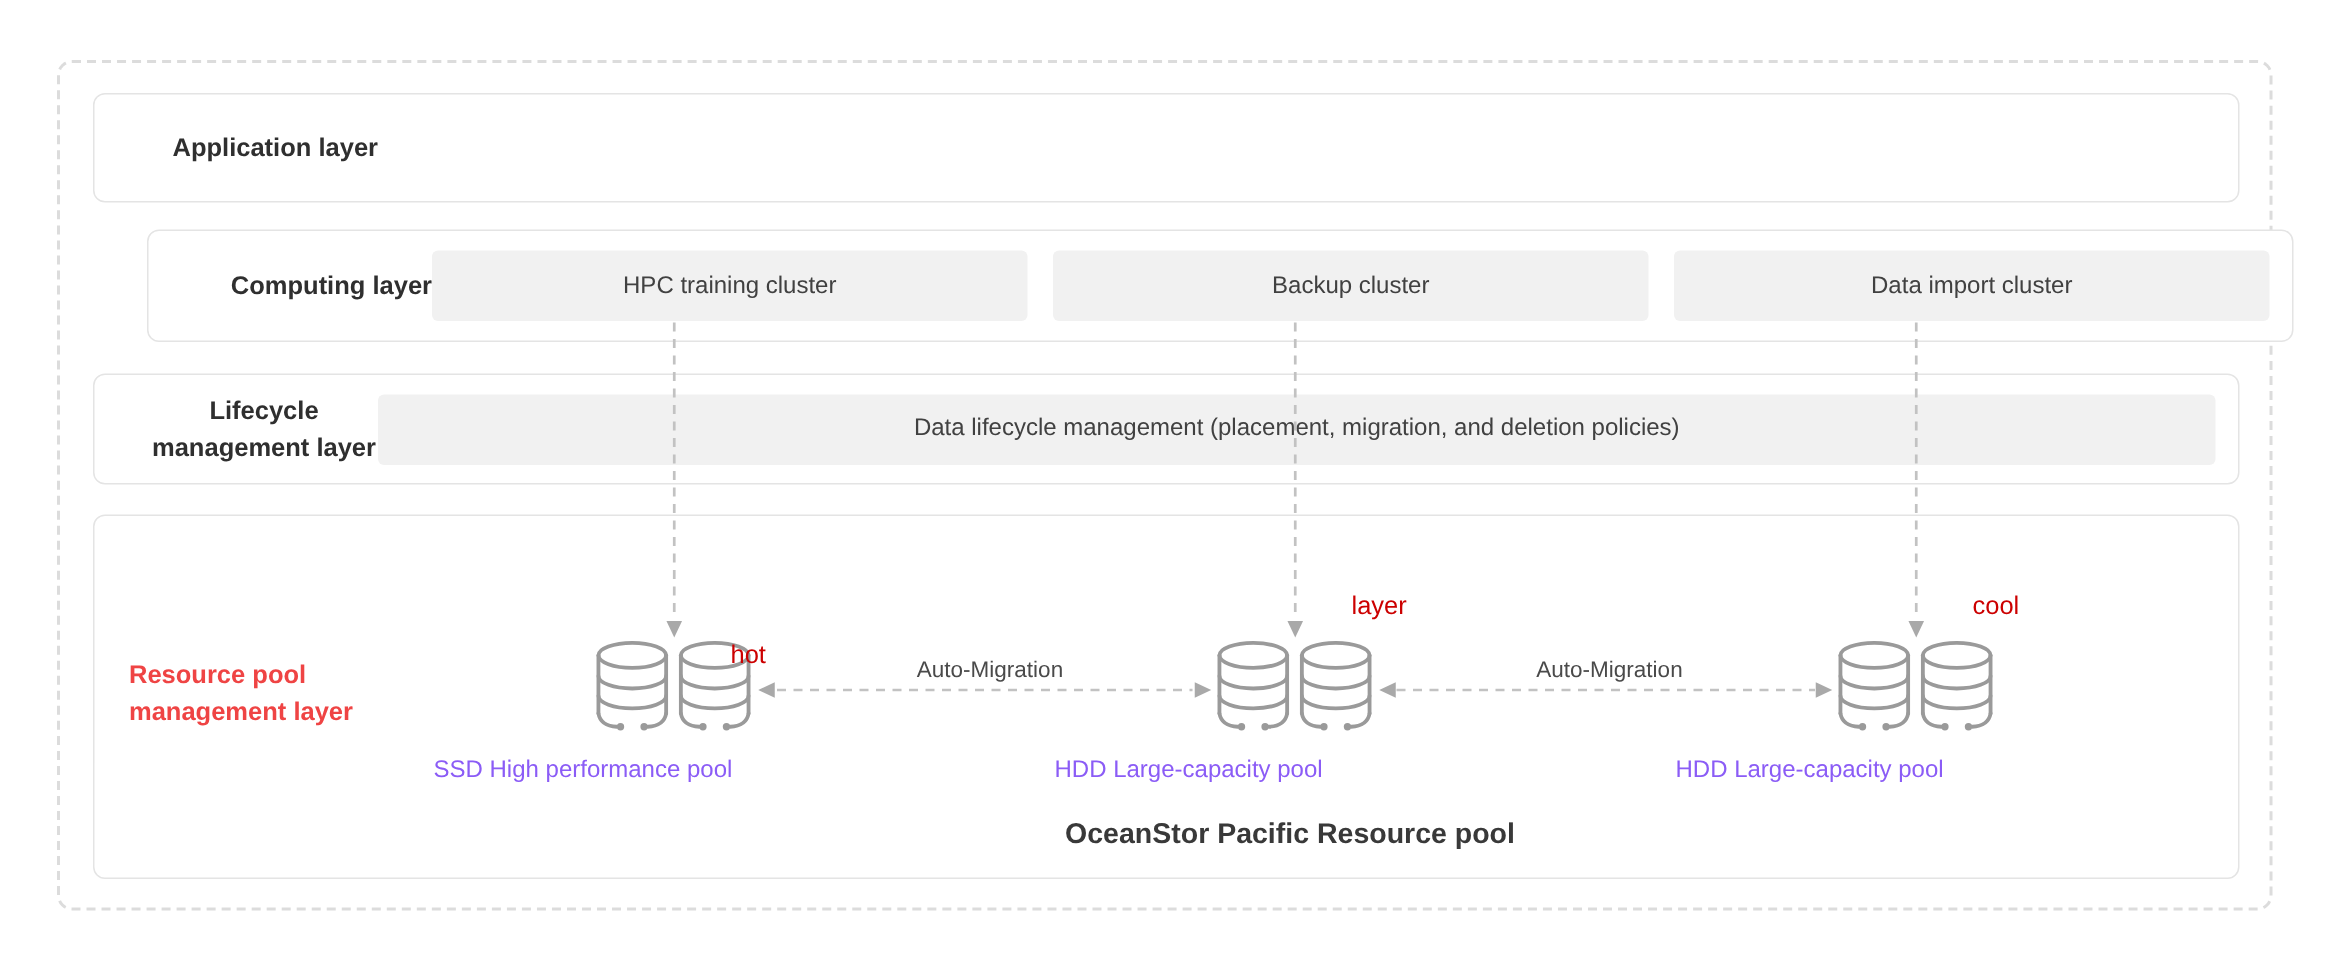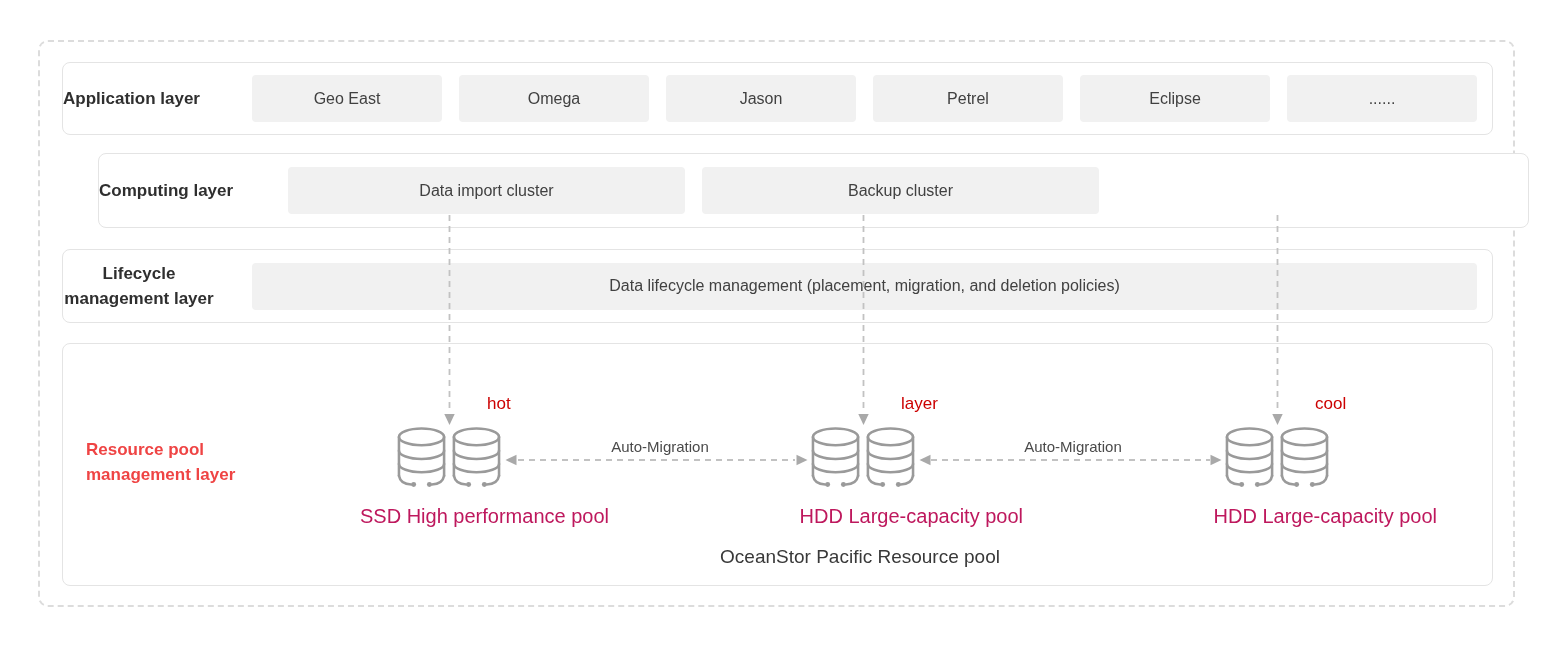--- a/index.html
+++ b/index.html
@@ -3,69 +3,62 @@
 <meta charset="utf-8">
 <style>
   html,body{margin:0;padding:0;background:#ffffff;}
   .stage{position:relative;width:1556px;height:647px;background:#ffffff;
          font-family:"Liberation Sans",sans-serif;overflow:hidden;}
   .outer-border{position:absolute;left:38px;top:40px;width:1473px;height:563px;
          border:2px dashed #dcdcdc;border-radius:10px;}
   .layer{position:absolute;left:62px;width:1431px;background:#fff;
          border:1px solid #e4e4e4;border-radius:8px;box-sizing:border-box;}
   .layer-label{position:absolute;left:0;top:0;bottom:0;width:189px;
-         display:flex;align-items:center;justify-content:flex-start;}
+         display:flex;align-items:center;justify-content:flex-end;}
   .layer-label .txt{max-width:152px;text-align:center;font-size:17px;font-weight:700;
          color:#2f2f2f;line-height:25px;}
   .layer-label .txt.nowrap{max-width:none;white-space:nowrap;}
   .items{position:absolute;left:189px;top:0;bottom:0;display:flex;
          align-items:center;gap:17px;}
   .chip{height:47px;background:#f1f1f1;border-radius:4px;display:flex;
          align-items:center;justify-content:center;font-size:16px;color:#414141;
          box-sizing:border-box;}
   .l4-label{position:absolute;left:86px;top:437px;width:186px;font-size:17px;
          font-weight:700;color:#ef4444;line-height:25px;}
   .pool-icon{position:absolute;top:427px;color:#9a9a9a;}
   .temp-label{position:absolute;top:394px;font-size:17px;color:#cc0000;}
-  .pool-name{position:absolute;top:505px;width:320px;text-align:right;
-         font-size:20px;color:#be185d;}
+  .pool-name{position:absolute;top:505px;width:320px;text-align:left;
+         font-size:16px;color:#8b5cf6;}
   .migration-label{position:absolute;top:438px;width:220px;text-align:center;
          font-size:15px;color:#4a4a4a;}
   .pool-title{position:absolute;left:560px;top:546px;width:600px;text-align:center;
-         font-size:19px;font-weight:400;color:#393939;}
+         font-size:19px;font-weight:700;color:#393939;}
   .overlay{position:absolute;left:0;top:0;pointer-events:none;}
 </style>
 </head>
 <body>
 
 <div class="stage">
 
   <div class="outer-border"></div>
 
   <div class="layer" style="top:62px;height:73px;">
     <div class="layer-label">
       <span class="txt nowrap">Application layer</span>
     </div>
-    <div class="items">
-      <div class="chip" style="width:190px">Geo East</div>
-      <div class="chip" style="width:190px">Omega</div>
-      <div class="chip" style="width:190px">Jason</div>
-      <div class="chip" style="width:190px">Petrel</div>
-      <div class="chip" style="width:190px">Eclipse</div>
-      <div class="chip" style="width:190px">......</div>
-    </div>
   </div>
 
   <div class="layer" style="top:153px;height:75px;margin-left:36px;">
     <div class="layer-label">
       <span class="txt nowrap">Computing layer</span>
     </div>
     <div class="items">
+      <div class="chip" style="width:397px">HPC training cluster</div>
+      <div class="chip" style="width:397px">Backup cluster</div>
       <div class="chip" style="width:397px">Data import cluster</div>
-      <div class="chip" style="width:397px">Backup cluster</div>
     </div>
   </div>
 
   <div class="layer" style="top:249px;height:74px;">
     <div class="layer-label">
       <span class="txt">Lifecycle management layer</span>
     </div>
     <div class="items">
       <div class="chip" style="width:1225px">Data lifecycle management (placement, migration, and deletion policies)</div>
     </div>
@@ -91,21 +84,21 @@
         <path d="M2,9.5 V49"></path>
         <path d="M48,9.5 V49"></path>
       <path d="M2,23.5 A23,8.5 0 0 0 48,23.5"></path>
         <path d="M2,37 A23,8.5 0 0 0 48,37"></path>
       <path d="M2,49 Q3.5,57.5 14.5,58"></path>
         <path d="M48,49 Q46.5,57.5 35.5,58"></path>
       <circle cx="17" cy="58" r="2.5" fill="currentColor" stroke="none"></circle>
         <circle cx="33" cy="58" r="2.5" fill="currentColor" stroke="none"></circle>
     </g>
   </svg>
-  <div class="temp-label" style="left: 487px; color: rgb(204, 0, 0);">hot</div>
+  <div class="temp-label" style="left: 487px; color: rgb(204, 0, 0); margin-top: 33px;">hot</div>
   <div class="pool-name" style="left:289px">SSD High performance pool</div>
 
   <svg class="pool-icon" style="left:811px" width="104" height="62" viewBox="0 0 106 62" fill="none" stroke="currentColor" stroke-width="2.6" stroke-linecap="round">
     <g>
       <ellipse cx="25" cy="9.5" rx="23" ry="8.5"></ellipse>
         <path d="M2,9.5 V49"></path>
         <path d="M48,9.5 V49"></path>
       <path d="M2,23.5 A23,8.5 0 0 0 48,23.5"></path>
         <path d="M2,37 A23,8.5 0 0 0 48,37"></path>
       <path d="M2,49 Q3.5,57.5 14.5,58"></path>

